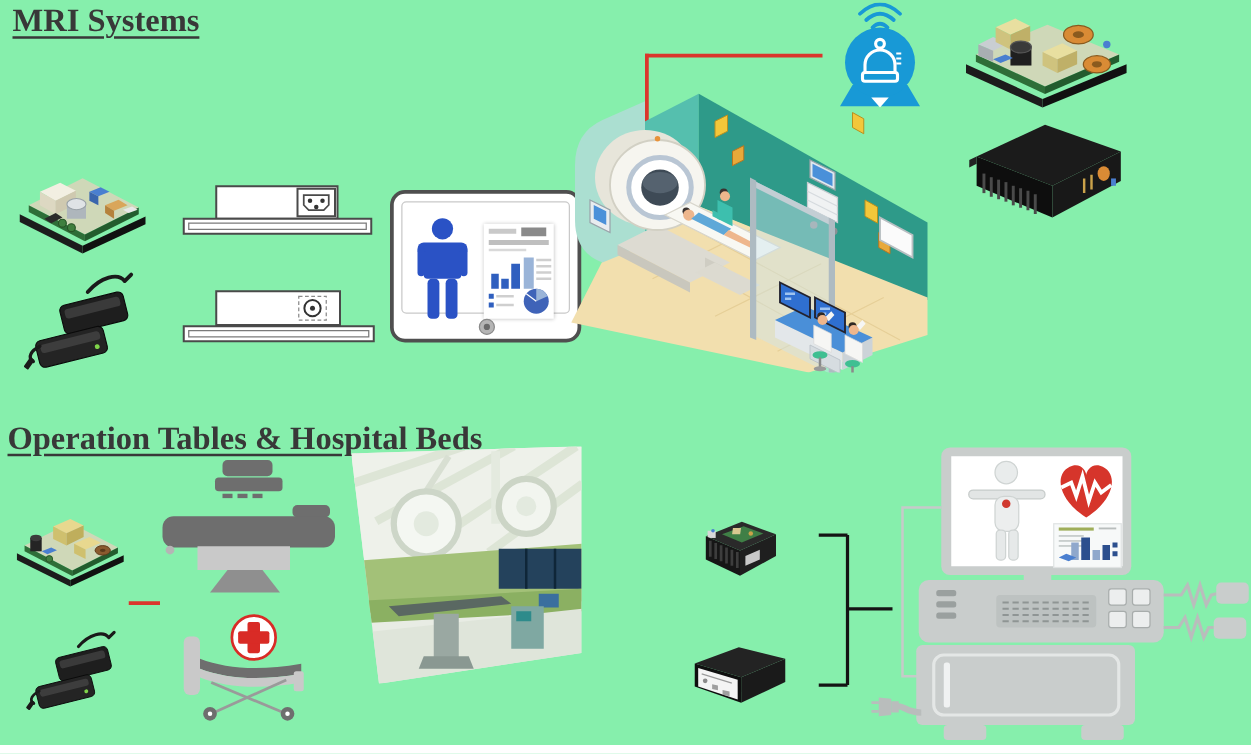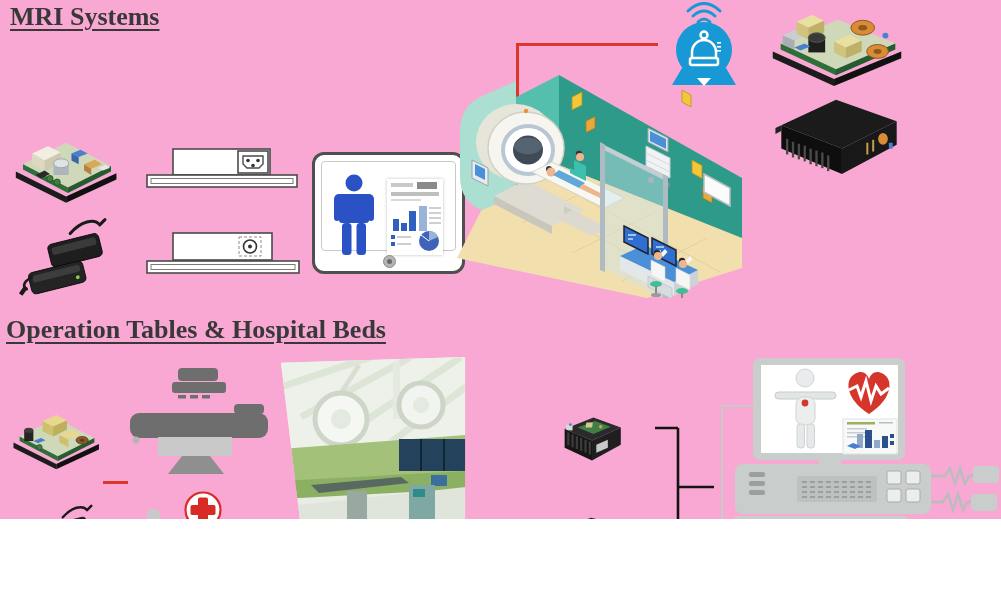--- a/index.html
+++ b/index.html
@@ -1,36 +1,36 @@
 <!DOCTYPE html>
 <html><head>
 <meta charset="utf-8">
 <style>
   html,body{margin:0;padding:0;background:#fff}
-  #canvas{position:relative;width:1001px;height:519px;background:#f9a8d4;overflow:hidden;
+  #canvas{position:relative;width:1001px;height:596px;background:#86efac;overflow:hidden;
           font-family:"Liberation Serif","DejaVu Serif",serif}
   .abs{position:absolute}
   .title{font-weight:bold;font-size:26px;color:#383838;white-space:nowrap;
          text-decoration:underline;text-decoration-thickness:2px;text-underline-offset:4px}
   .redline{background:#da362c}
   .tablet{box-sizing:border-box;border:3px solid #4f4f4f;border-radius:12px;background:#fff}
   .tablet-screen{position:absolute;left:6px;top:6px;right:6px;bottom:20px;border:1px solid #c9c9c9;border-radius:4px}
   .doc{position:absolute;background:#fff;box-shadow:0 0 3px rgba(0,0,0,.25)}
   .homebtn{position:absolute;width:11px;height:11px;border-radius:50%;background:#b5b5b5;border:1px solid #8a8a8a}
   .homebtn::after{content:"";position:absolute;left:3px;top:3px;width:5px;height:5px;border-radius:50%;background:#6a6a6a}
   .photo{clip-path:polygon(0% 3%,99.5% 0%,99.5% 87%,12% 100%)}
   svg{display:block}
 </style>
 </head>
 <body>
 
 <div id="canvas">
 
   <div class="abs title" style="left:10px;top:2px">MRI Systems</div>
-  <div class="abs title" style="left:6px;top:315px">Operation Tables &amp; Hospital Beds</div>
+  <div class="abs title" style="left:6px;top:336px">Operation Tables &amp; Hospital Beds</div>
 
   <div class="abs" style="left:14px;top:124px">
     <svg width="106" height="84" viewBox="0 0 118 88">
       <polygon points="2,50 58,78 58,85 2,57" fill="#1c1c1c"></polygon>
       <polygon points="58,78 114,52 114,59 58,85" fill="#111"></polygon>
       <polygon points="10,42 60,68 108,44 58,18" fill="#cfd8b8"></polygon>
       <polygon points="10,42 60,68 60,74 10,48" fill="#2e6e38"></polygon>
       <polygon points="60,68 108,44 108,50 60,74" fill="#235c2e"></polygon>
       <polygon points="20,30 38,22 52,29 34,38" fill="#f2efe2"></polygon>
       <polygon points="20,30 34,38 34,50 20,42" fill="#ddd8c2"></polygon>

